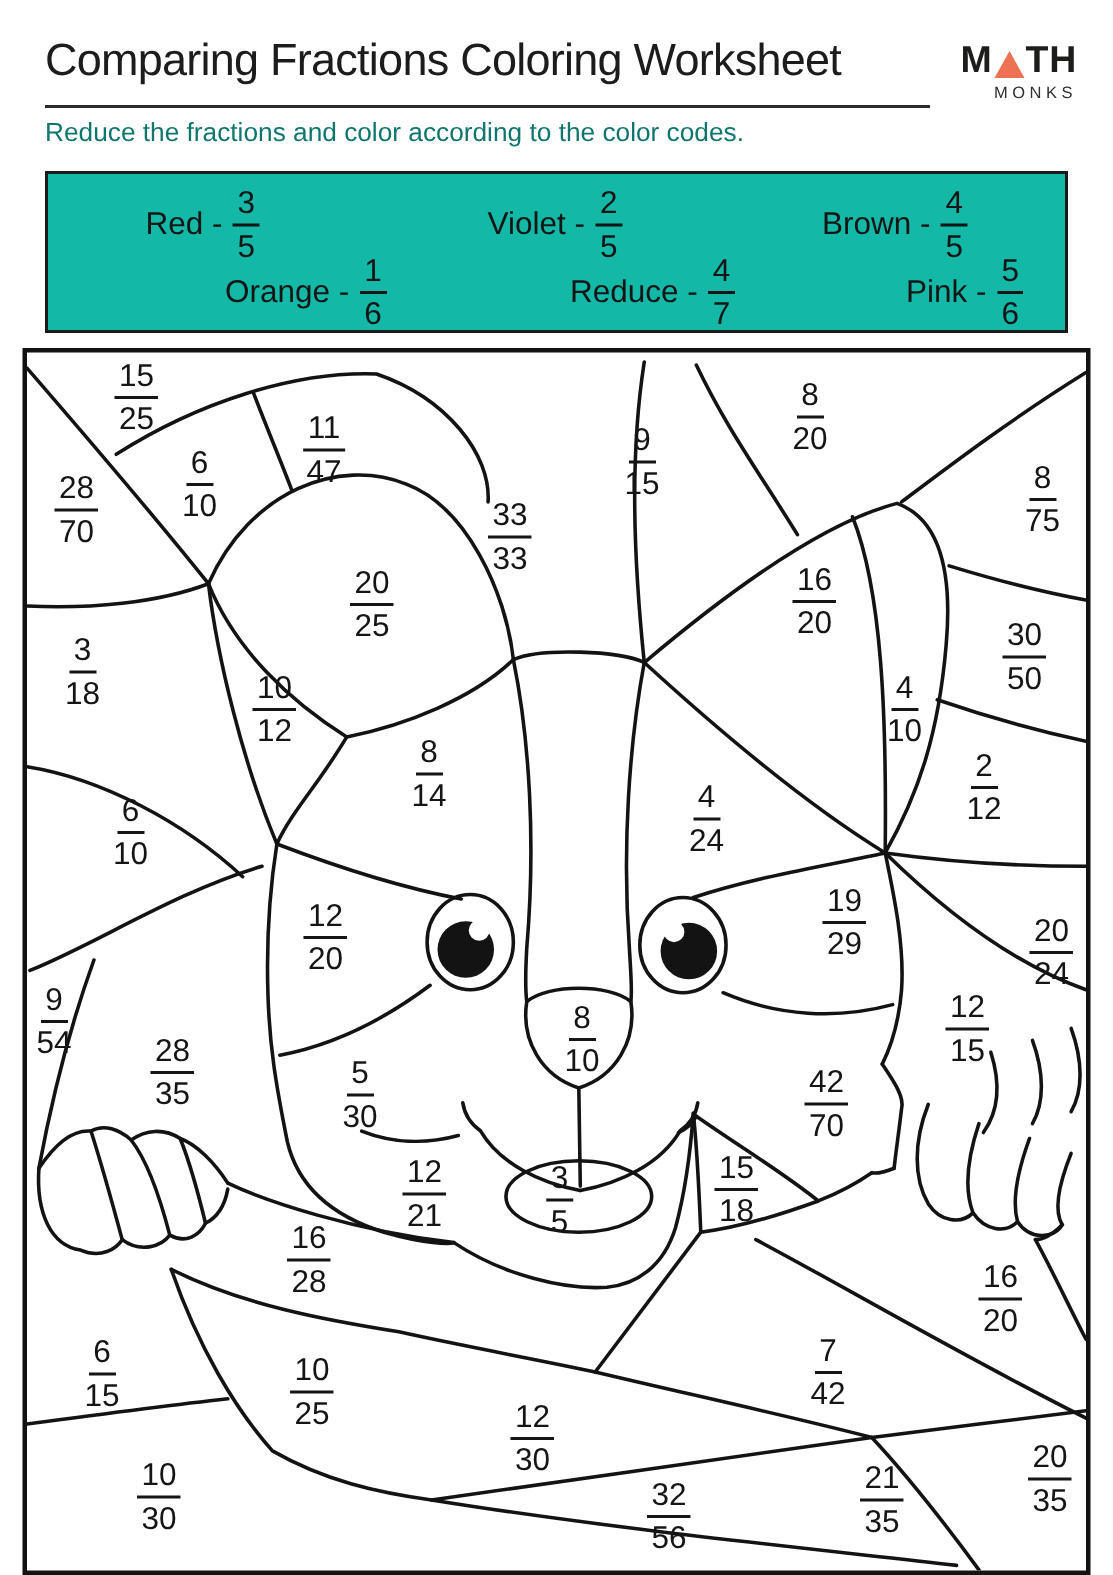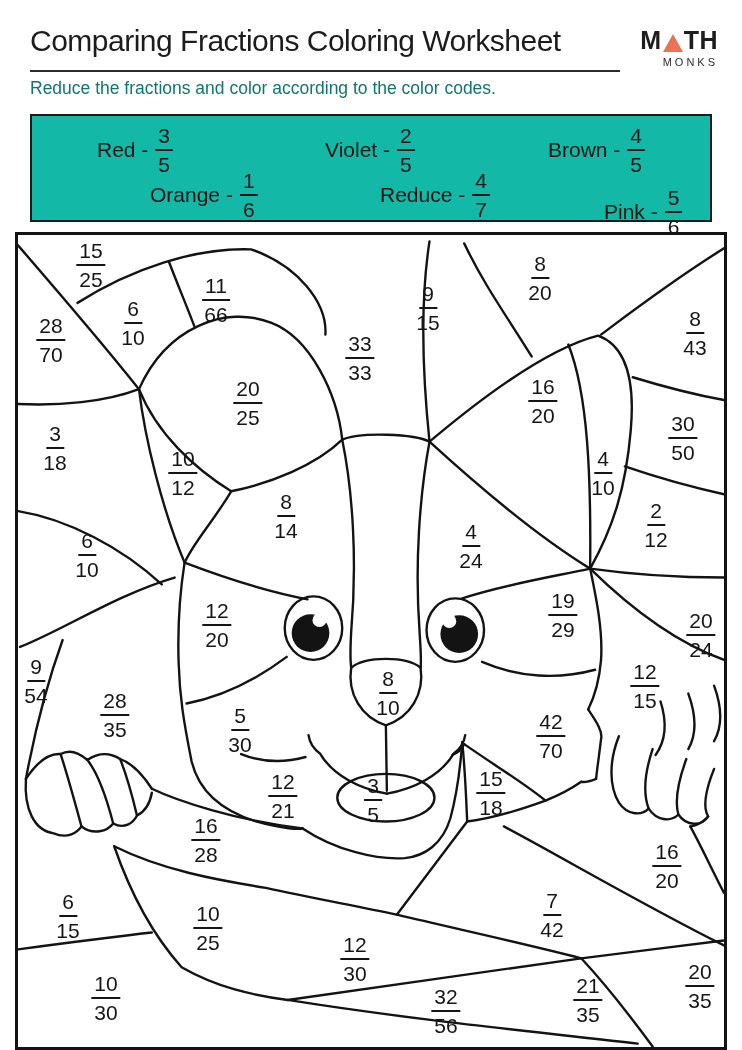--- a/index.html
+++ b/index.html
@@ -89,21 +89,21 @@
           <span class="den">6</span>
         </span>
       </div>
       <div class="legend-item" style="left: 348px; top: 57px;">
         <span>Reduce -</span>
         <span class="frac">
           <span class="num">4</span>
           <span class="den">7</span>
         </span>
       </div>
-      <div class="legend-item" style="left: 572px; top: 74px; text-align: right;">
+      <div class="legend-item" style="left: 572px; top: 57px; text-align: right;">
         <span>Pink -</span>
         <span class="frac">
           <span class="num">5</span>
           <span class="den">6</span>
         </span>
       </div>
     </div>
 
   <div id="coloring-area">
     <svg id="cat-svg" viewBox="0 0 712 818">
@@ -200,43 +200,43 @@
         <path d="M678,596 C690,618 700,640 712,663"></path>
         <path d="M0,720 C45,714 90,708 135,703"></path>
       </g>
     </svg>
   <div class="region-frac" style="left: 73px; top: 30px;"><span class="frac">
           <span class="num">15</span>
           <span class="den">25</span>
         </span></div>
       <div class="region-frac" style="left: 198px; top: 65px; text-decoration: underline;"><span class="frac">
           <span class="num">11</span>
-          <span class="den">66</span>
+          <span class="den">47</span>
         </span></div>
       <div class="region-frac" style="left: 115px; top: 88px;"><span class="frac">
           <span class="num">6</span>
           <span class="den">10</span>
         </span></div>
       <div class="region-frac" style="left: 33px; top: 105px;"><span class="frac">
           <span class="num">28</span>
           <span class="den">70</span>
         </span></div>
       <div class="region-frac" style="left: 410px; top: 73px;"><span class="frac">
           <span class="num">9</span>
           <span class="den">15</span>
         </span></div>
       <div class="region-frac" style="left: 522px; top: 43px;"><span class="frac">
           <span class="num">8</span>
           <span class="den">20</span>
         </span></div>
       <div class="region-frac" style="left: 677px; top: 98px;"><span class="frac">
           <span class="num">8</span>
-          <span class="den">43</span>
-        </span></div>
-      <div class="region-frac" style="left: 342px; top: 123px;"><span class="frac">
+          <span class="den">75</span>
+        </span></div>
+      <div class="region-frac" style="left: 322px; top: 123px;"><span class="frac">
           <span class="num">33</span>
           <span class="den">33</span>
         </span></div>
       <div class="region-frac" style="left: 230px; top: 168px;"><span class="frac">
           <span class="num">20</span>
           <span class="den">25</span>
         </span></div>
       <div class="region-frac" style="left: 525px; top: 166px;"><span class="frac">
           <span class="num">16</span>
           <span class="den">20</span>

